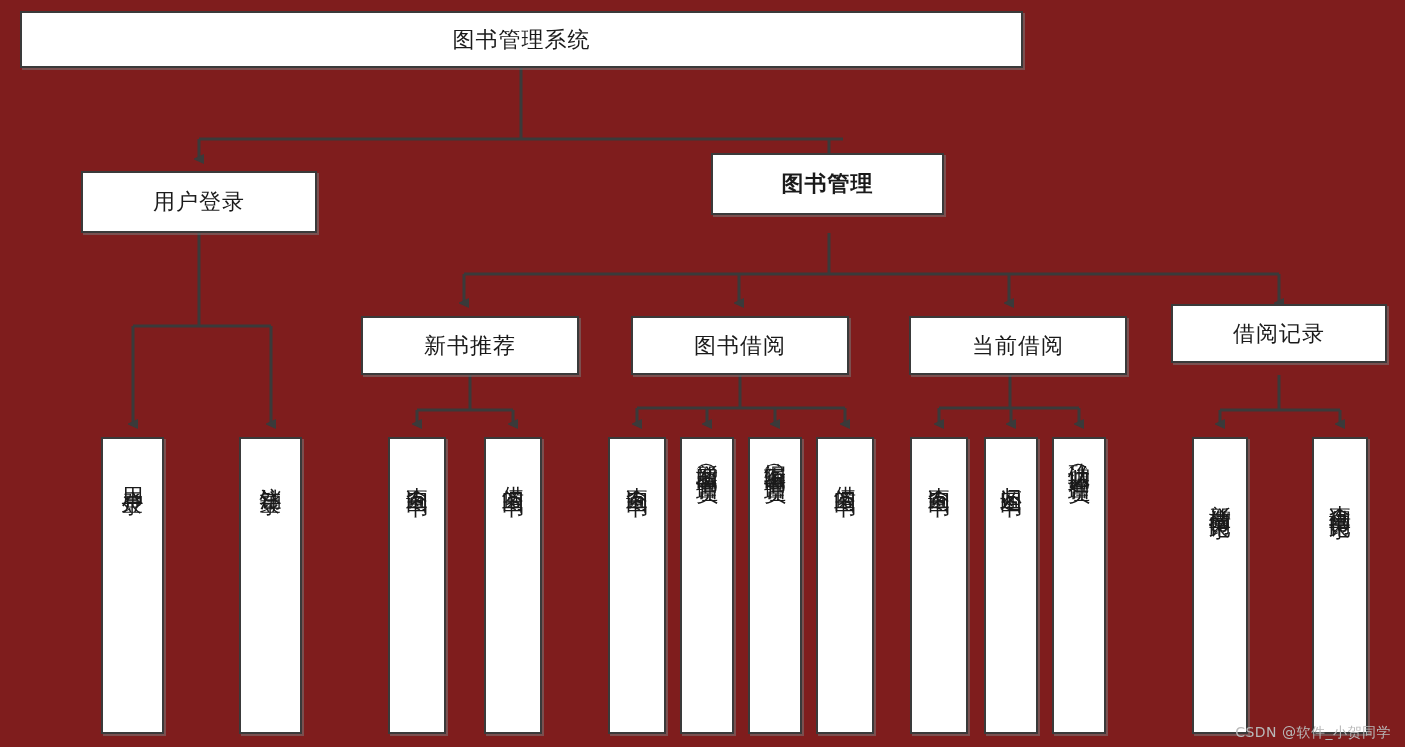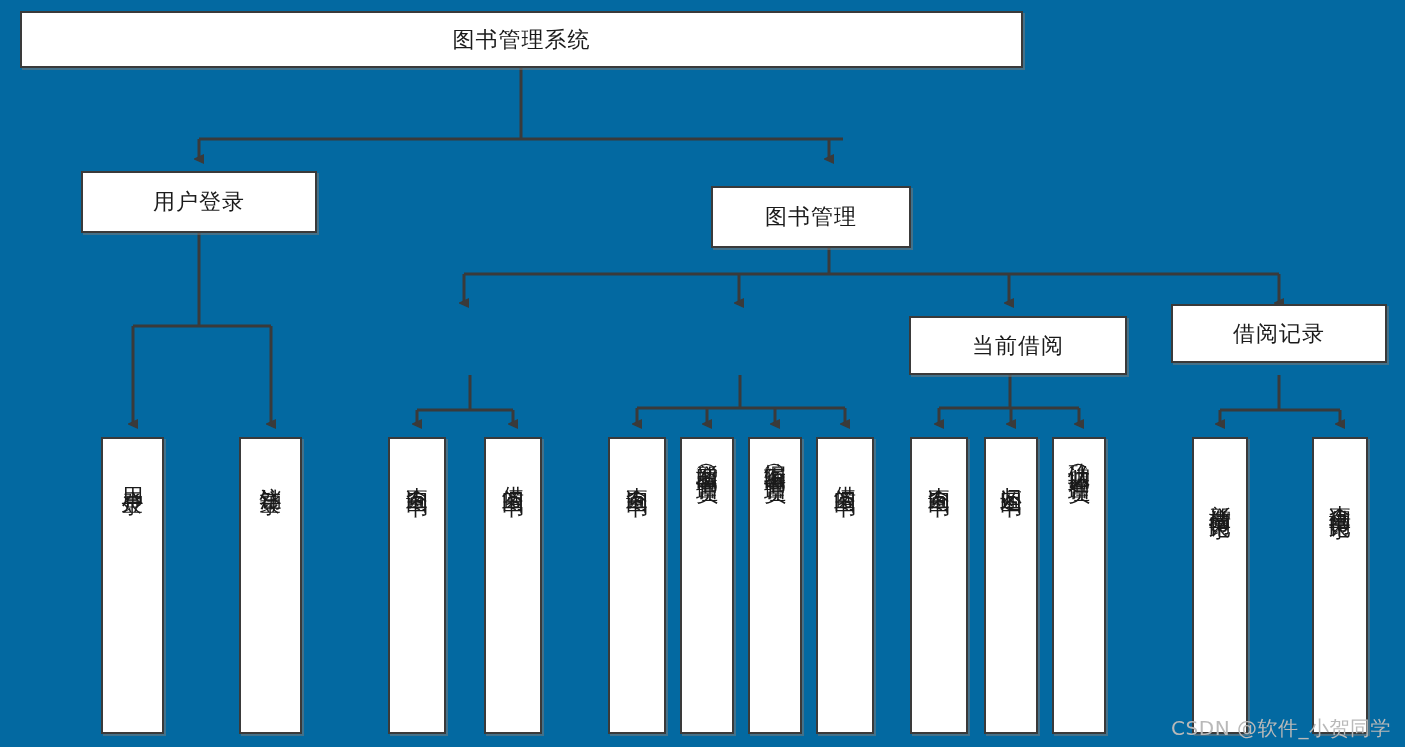--- a/index.html
+++ b/index.html
@@ -7,21 +7,21 @@
     padding: 0;
     background: #ffffff;
   }
   body {
     font-family: "DejaVu Sans", "Liberation Sans", sans-serif;
   }
   #canvas {
     position: relative;
     width: 1405px;
     height: 747px;
-    background: #0369a1;
+    background: #7f1d1d;
     overflow: hidden;
   }
   svg#wires {
     position: absolute;
     left: 0;
     top: 0;
     width: 1405px;
     height: 747px;
     pointer-events: none;
   }
@@ -61,21 +61,21 @@
   .node.vert.tallish .node-label {
     padding-top: 42px;
   }
   .node.vert.mid .node-label {
     padding-top: 24px;
   }
   .watermark {
     position: absolute;
     right: 14px;
     bottom: 5px;
-    font-size: 20px;
+    font-size: 14px;
     color: #b9b9b9;
     white-space: nowrap;
     letter-spacing: 0.5px;
   }
 </style>
 </head>
 <body>
 
 <div id="canvas">
 
@@ -129,24 +129,30 @@
     </g>
   </svg>
 
   <div class="node horiz" style="left:20px; top:11px; width:1003px; height:57px;">
     <span class="node-label">图书管理系统</span>
   </div>
 
   <div class="node horiz" style="left:81px; top:171px; width:236px; height:62px;">
     <span class="node-label">用户登录</span>
   </div>
-  <div class="node horiz" style="left:711px; top:186px; width:200px; height:62px;">
+  <div class="node horiz" style="left:711px; top:153px; width:233px; height:62px;font-weight:bold;">
     <span class="node-label">图书管理</span>
   </div>
 
+  <div class="node horiz" style="left:361px; top:316px; width:218px; height:59px;">
+    <span class="node-label">新书推荐</span>
+  </div>
+  <div class="node horiz" style="left:631px; top:316px; width:218px; height:59px;">
+    <span class="node-label">图书借阅</span>
+  </div>
   <div class="node horiz" style="left:901px; top:316px; width:218px; height:59px;margin-left:8px;">
     <span class="node-label">当前借阅</span>
   </div>
   <div class="node horiz" style="left:1171px; top:304px; width:216px; height:59px;">
     <span class="node-label">借阅记录</span>
   </div>
 
   <div class="node vert mid" style="left:101px; top:437px; width:63px; height:297px;">
     <span class="node-label">用户登录</span>
   </div>

